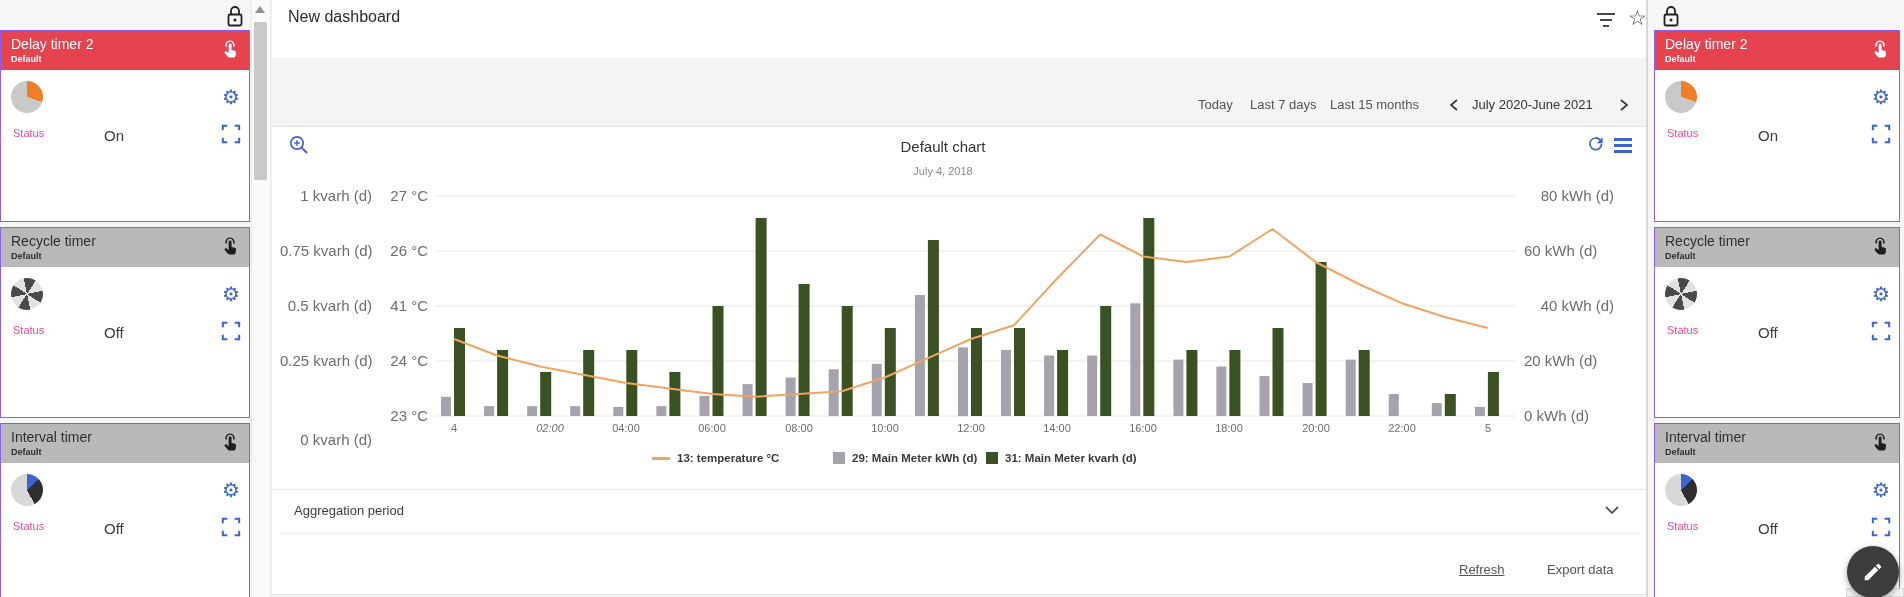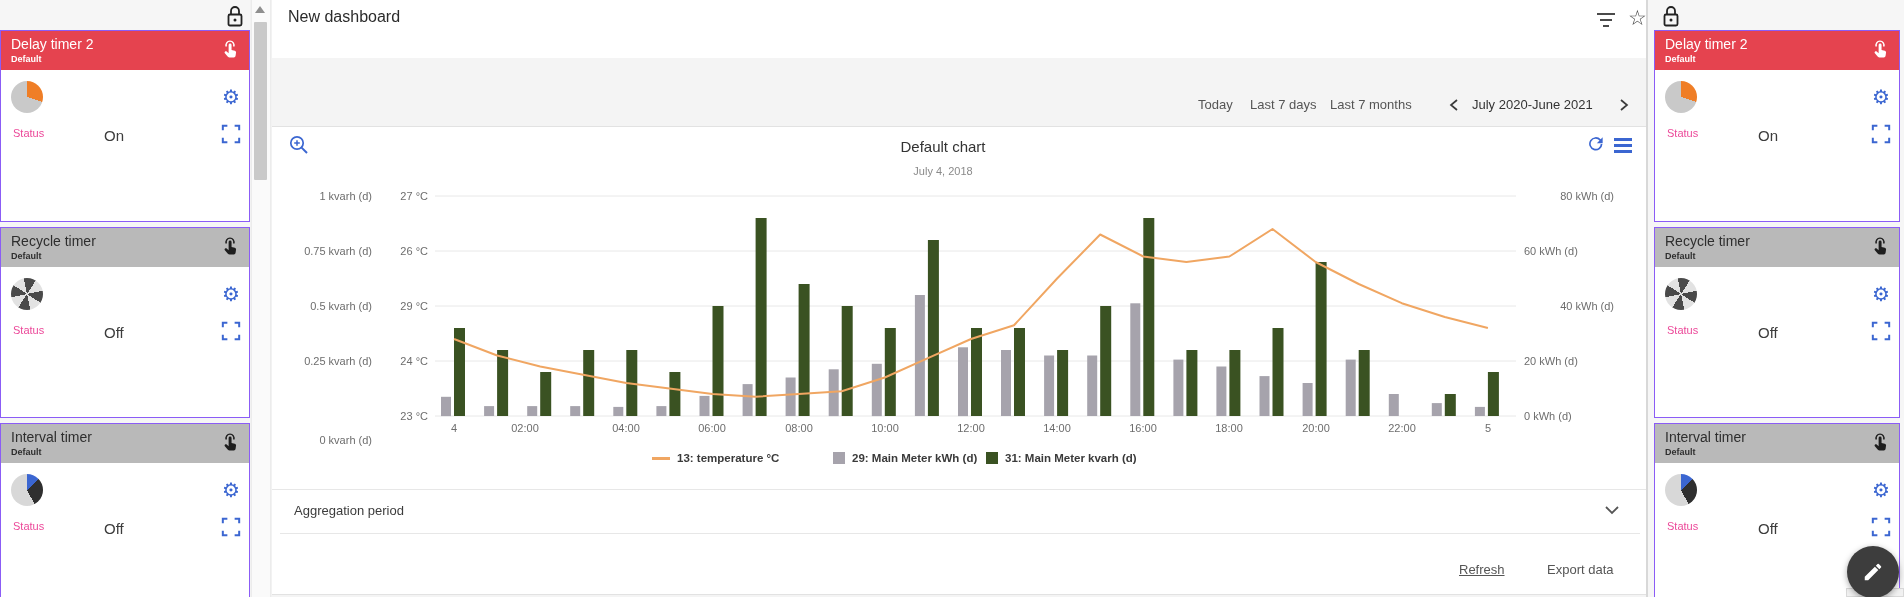--- a/index.html
+++ b/index.html
@@ -39,21 +39,21 @@
 
   
   #main-bg{background:#f4f4f4;}
   #main-topband{background:#ffffff;}
   #page-title{font-size:16px;color:#2b2b2b;}
   .range-btn{font-size:13px;color:#555;cursor:pointer;white-space:nowrap;}
   .period-label{font-size:13px;color:#333;cursor:pointer;white-space:nowrap;}
   #chart-card{background:#fff;border-top:1px solid #e2e2e2;border-bottom:1px solid #e2e2e2;}
   #chart-title{font-size:15px;color:#333;text-align:center;font-weight:500;}
   #chart-subtitle{font-size:11px;color:#8a8a8a;text-align:center;}
-  .axis-col div{position:absolute;font-size:11px;color:#6d6d6d;height:14px;line-height:14px;white-space:nowrap;}
+  .axis-col div{position:absolute;font-size:15px;color:#6d6d6d;height:14px;line-height:14px;white-space:nowrap;}
   .xlab{position:absolute;font-size:11px;color:#6d6d6d;width:60px;text-align:center;}
   .legend-item{position:absolute;top:452px;display:flex;align-items:center;gap:7px;cursor:pointer;}
   .legend-item span{font-size:11.5px;font-weight:bold;color:#3a3a3a;white-space:nowrap;}
   .swatch-line{width:18px;height:3px;background:#f0a662;}
   .swatch-box{width:12px;height:12px;}
   #agg-label{font-size:13px;color:#3c3c3c;}
   .footer-btn{font-size:13px;color:#555;cursor:pointer;}
   .hline{background:#e7e7e7;height:1px;}
   .vline{background:#d8d8d8;width:2px;}
 
@@ -139,21 +139,21 @@
 
 <div class="abs filter-icon" style="left:1596px;top:13px;width:20px;height:16px;">
   <div style="width:18px;"></div>
     <div style="width:12px;"></div>
     <div style="width:6px;"></div>
 </div>
 <div class="abs star-icon" style="left:1628px;top:7px;">☆</div>
 
 <div class="abs range-btn" style="left:1198px;top:97px;">Today</div>
 <div class="abs range-btn" style="left:1250px;top:97px;">Last 7 days</div>
-<div class="abs range-btn" style="left:1330px;top:97px;">Last 7 months</div>
+<div class="abs range-btn" style="left:1330px;top:97px;">Last 15 months</div>
 <svg class="abs" style="left:1448px;top:98px;" width="12" height="14" viewBox="0 0 12 14">
   <path d="M9 2 3 7l6 5" fill="none" stroke="#3a3a3a" stroke-width="1.7"></path>
 </svg>
 <div class="abs period-label" style="left:1472px;top:97px;">July 2020-June 2021</div>
 <svg class="abs" style="left:1618px;top:98px;" width="12" height="14" viewBox="0 0 12 14">
   <path d="M3 2l6 5-6 5" fill="none" stroke="#3a3a3a" stroke-width="1.7"></path>
 </svg>
 
 <div class="abs" id="chart-card" style="left:272px;top:126px;width:1374px;height:469px;"></div>
 
@@ -178,21 +178,21 @@
 <div class="axis-col" id="axis-kvarh">
     <div style="left: 280px; top: 189px; width: 92px; text-align: right;">1 kvarh (d)</div>
     <div style="left: 280px; top: 244px; width: 92px; text-align: right;">0.75 kvarh (d)</div>
     <div style="left: 280px; top: 299px; width: 92px; text-align: right;">0.5 kvarh (d)</div>
     <div style="left: 280px; top: 354px; width: 92px; text-align: right;">0.25 kvarh (d)</div>
     <div style="left: 280px; top: 409px; width: 92px; text-align: right; margin-top: 24px;">0 kvarh (d)</div>
   </div>
 <div class="axis-col" id="axis-temp">
     <div style="left: 380px; top: 189px; width: 48px; text-align: right;">27 °C</div>
     <div style="left: 380px; top: 244px; width: 48px; text-align: right;">26 °C</div>
-    <div style="left: 380px; top: 299px; width: 48px; text-align: right;">29 °C</div>
+    <div style="left: 380px; top: 299px; width: 48px; text-align: right;">41 °C</div>
     <div style="left: 380px; top: 354px; width: 48px; text-align: right;">24 °C</div>
     <div style="left: 380px; top: 409px; width: 48px; text-align: right;">23 °C</div>
   </div>
 <div class="axis-col" id="axis-kwh">
     <div style="left: 1524px; top: 189px; width: 90px; text-align: right;">80 kWh (d)</div>
     <div style="left: 1524px; top: 244px; width: 90px; text-align: left;">60 kWh (d)</div>
     <div style="left: 1524px; top: 299px; width: 90px; text-align: right;">40 kWh (d)</div>
     <div style="left: 1524px; top: 354px; width: 90px; text-align: left;">20 kWh (d)</div>
     <div style="left: 1524px; top: 409px; width: 90px; text-align: left;">0 kWh (d)</div>
   </div>
@@ -249,21 +249,21 @@
     <rect x="794.4" y="162.0" width="11" height="66.0" fill="#3a5222"></rect>
     <rect x="837.5" y="140.0" width="11" height="88.0" fill="#3a5222"></rect>
     <rect x="880.6" y="74.0" width="11" height="154.0" fill="#3a5222"></rect>
     <rect x="923.7" y="162.0" width="11" height="66.0" fill="#3a5222"></rect>
     <rect x="1009.8" y="206.0" width="11" height="22.0" fill="#3a5222"></rect>
     <rect x="1052.9" y="184.0" width="11" height="44.0" fill="#3a5222"></rect>
     <polyline points="19.0,151.0 62.1,167.5 105.2,178.5 148.2,186.8 191.3,195.0 234.4,200.5 277.5,206.0 320.6,208.7 363.6,206.0 406.7,203.3 449.8,189.5 492.9,170.2 536.0,151.0 579.0,137.3 622.1,90.5 665.2,46.5 708.3,68.5 751.4,74.0 794.4,68.5 837.5,41.0 880.6,74.0 923.7,96.0 966.8,115.2 1009.8,129.0 1052.9,140.0" fill="none" stroke="#f0a662" stroke-width="2" stroke-linejoin="round"></polyline>
   </svg>
 <div id="xlabels">
     <div class="xlab" style="left: 424px; top: 422px;">4</div>
-    <div class="xlab" style="left: 495px; top: 422px;">02:00</div>
+    <div class="xlab" style="left: 520px; top: 422px; font-style: italic;">02:00</div>
     <div class="xlab" style="left: 596px; top: 422px;">04:00</div>
     <div class="xlab" style="left: 682px; top: 422px;">06:00</div>
     <div class="xlab" style="left: 769px; top: 422px;">08:00</div>
     <div class="xlab" style="left: 855px; top: 422px;">10:00</div>
     <div class="xlab" style="left: 941px; top: 422px;">12:00</div>
     <div class="xlab" style="left: 1027px; top: 422px;">14:00</div>
     <div class="xlab" style="left: 1113px; top: 422px;">16:00</div>
     <div class="xlab" style="left: 1199px; top: 422px;">18:00</div>
     <div class="xlab" style="left: 1286px; top: 422px;">20:00</div>
     <div class="xlab" style="left: 1372px; top: 422px;">22:00</div>

